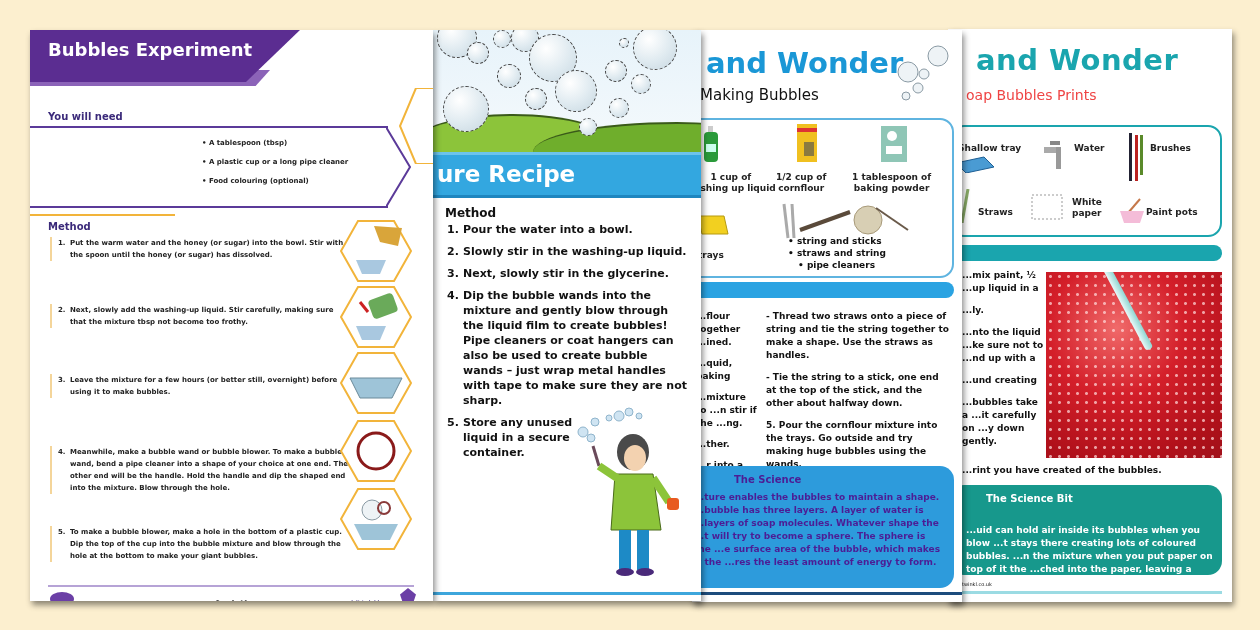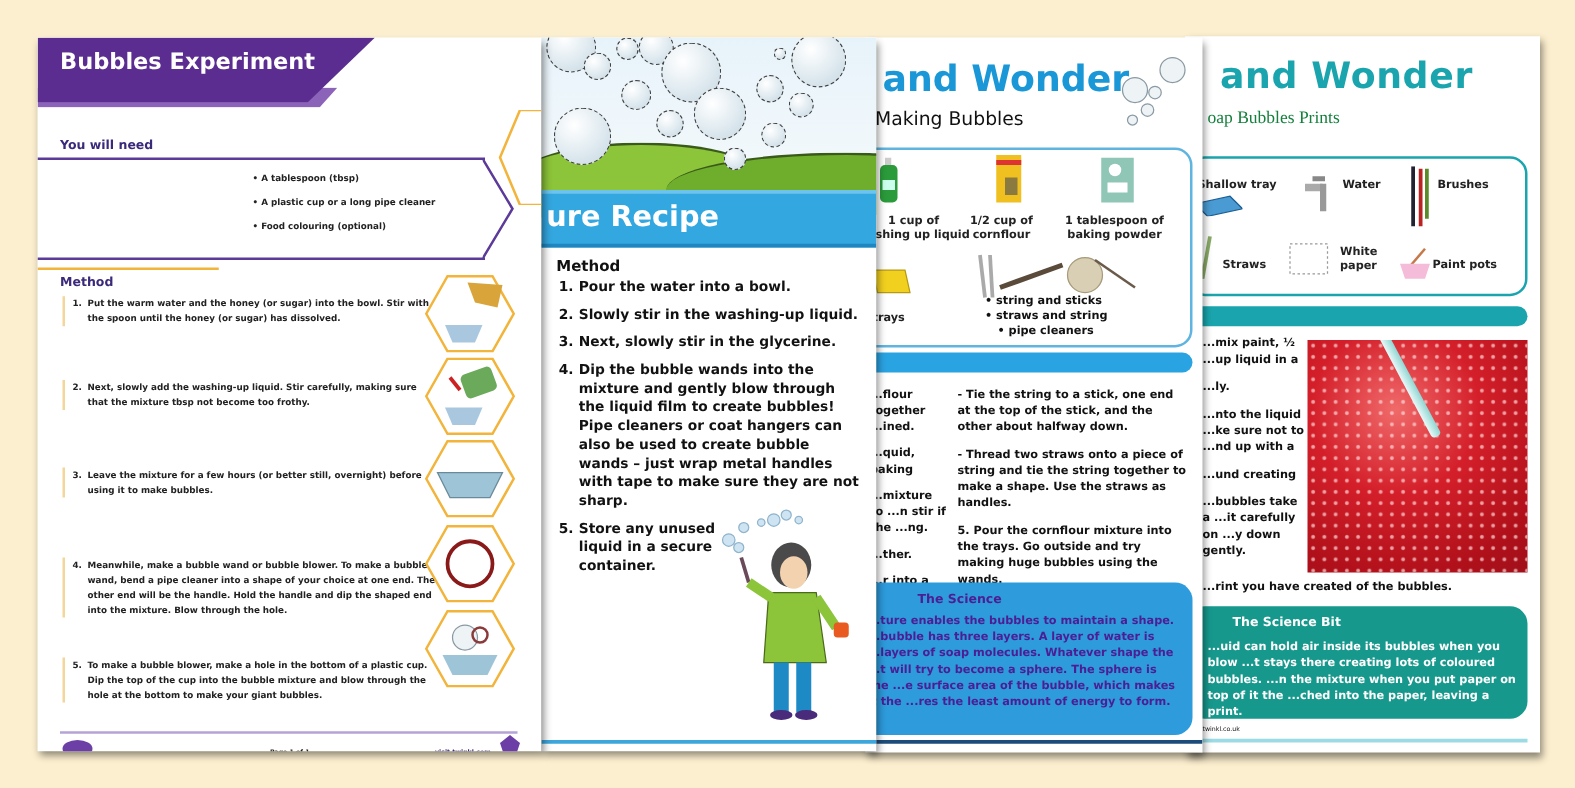--- a/index.html
+++ b/index.html
@@ -4,33 +4,33 @@
 <style>
   * { box-sizing: border-box; margin: 0; padding: 0; }
   html, body { width: 1260px; height: 630px; overflow: hidden; }
   body { background: #fcefcf; font-family: "DejaVu Sans", sans-serif; position: relative; }
 
   .sheet { position: absolute; background: #fff; box-shadow: 2px 4px 6px rgba(0,0,0,0.45); overflow: hidden; }
 
   
   #sheet4 { left: 948px; top: 29px; width: 284px; height: 573px; }
   #sheet4 .title { position: absolute; left: 28px; top: 14px; font-size: 29px; font-weight: bold; color: #1aa5ae; letter-spacing: 0.5px; white-space: nowrap; }
-  #sheet4 .subtitle { position: absolute; left: 18px; top: 58px; font-size: 14px; color: #15803d; white-space: nowrap; font-family: Liberation Serif, serif; }
+  #sheet4 .subtitle { position: absolute; left: 18px; top: 58px; font-size: 14px; color: #ef4444; white-space: nowrap; }
   #sheet4 .mat-box { position: absolute; left: 2px; top: 96px; width: 272px; height: 112px; border: 2px solid #1aa5ae; border-radius: 14px; }
   .mat { position: absolute; font-size: 9px; font-weight: bold; color: #222; line-height: 11px; }
   .mat-ico { position: absolute; }
   #sheet4 .bar { position: absolute; left: 2px; top: 216px; width: 272px; height: 16px; background: #1aa5ae; border-radius: 8px; }
   #sheet4 .steps { position: absolute; left: 14px; top: 240px; width: 84px; font-size: 9px; font-weight: bold; line-height: 13px; color: #111; }
   #sheet4 .steps p { margin-bottom: 9px; }
   #sheet4 .photo { position: absolute; left: 98px; top: 243px; width: 176px; height: 186px; background: radial-gradient(circle at 40% 30%, #f06a6a 0%, #d41f2a 40%, #b0101a 80%, #a0101a 100%); overflow: hidden; }
   #sheet4 .photo::before { content: ""; position: absolute; inset: 0; background-image: radial-gradient(circle, rgba(255,220,220,0.7) 1px, transparent 2px); background-size: 9px 9px; }
   #sheet4 .straw { position: absolute; left: 48px; top: -20px; width: 8px; height: 110px; background: linear-gradient(90deg,#e8f8f8,#8fd6d2); transform: rotate(-28deg); transform-origin: top; border-radius: 3px; }
   #sheet4 .tail { position: absolute; left: 14px; top: 436px; font-size: 9px; font-weight: bold; color: #111; white-space: nowrap; }
   #sheet4 .sci { position: absolute; left: 2px; top: 456px; width: 272px; height: 90px; background: #17988c; border-radius: 14px; color: #fff; padding: 8px 8px 0 16px; }
-  #sheet4 .sci h4 { font-size: 10px; margin: 0 0 8px 20px; }
+  #sheet4 .sci h4 { font-size: 10px; margin: 0 0 20px 20px; }
   #sheet4 .sci p { font-size: 9px; font-weight: bold; line-height: 13px; }
   #sheet4 .foot { position: absolute; left: 14px; top: 552px; font-size: 5px; color: #111; }
   #sheet4 .footline { position: absolute; left: 2px; top: 562px; width: 272px; height: 3px; background: #9bdbe3; }
 
   
   #sheet3 { left: 692px; top: 30px; width: 270px; height: 572px; }
   #sheet3 .title { position: absolute; left: 14px; top: 16px; font-size: 29px; font-weight: bold; color: #1a97d6; white-space: nowrap; }
   #sheet3 .subtitle { position: absolute; left: 8px; top: 56px; font-size: 15px; color: #111; white-space: nowrap; }
   #sheet3 .bub-corner { position: absolute; left: 196px; top: 14px; width: 70px; height: 60px; }
   #sheet3 .mat-box { position: absolute; left: -10px; top: 88px; width: 272px; height: 160px; border: 2px solid #5fb4e0; border-radius: 14px; }
@@ -218,22 +218,22 @@
   </div>
   <div class="bar"></div>
   <div class="col-l">
     <p>...flour together ...ined.</p>
     <p>...quid, baking</p>
     <p>...mixture to ...n stir if the ...ng.</p>
     <p>...ther.</p>
     <p>...r into a loop ...it together.</p>
   </div>
   <div class="col-r">
+    <p>- Thread two straws onto a piece of string and tie the string together to make a shape. Use the straws as handles.</p>
     <p>- Tie the string to a stick, one end at the top of the stick, and the other about halfway down.</p>
-    <p>- Thread two straws onto a piece of string and tie the string together to make a shape. Use the straws as handles.</p>
     <p>5. Pour the cornflour mixture into the trays. Go outside and try making huge bubbles using the wands.</p>
   </div>
   <div class="sci">
     <h4>The Science</h4>
     <p>...ture enables the bubbles to maintain a shape. ...bubble has three layers. A layer of water is ...layers of soap molecules. Whatever shape the ...t will try to become a sphere. The sphere is the ...e surface area of the bubble, which makes it the ...res the least amount of energy to form.</p>
   </div>
   <div class="footline"></div>
 </div>
 
 <div class="sheet" id="sheet2">

